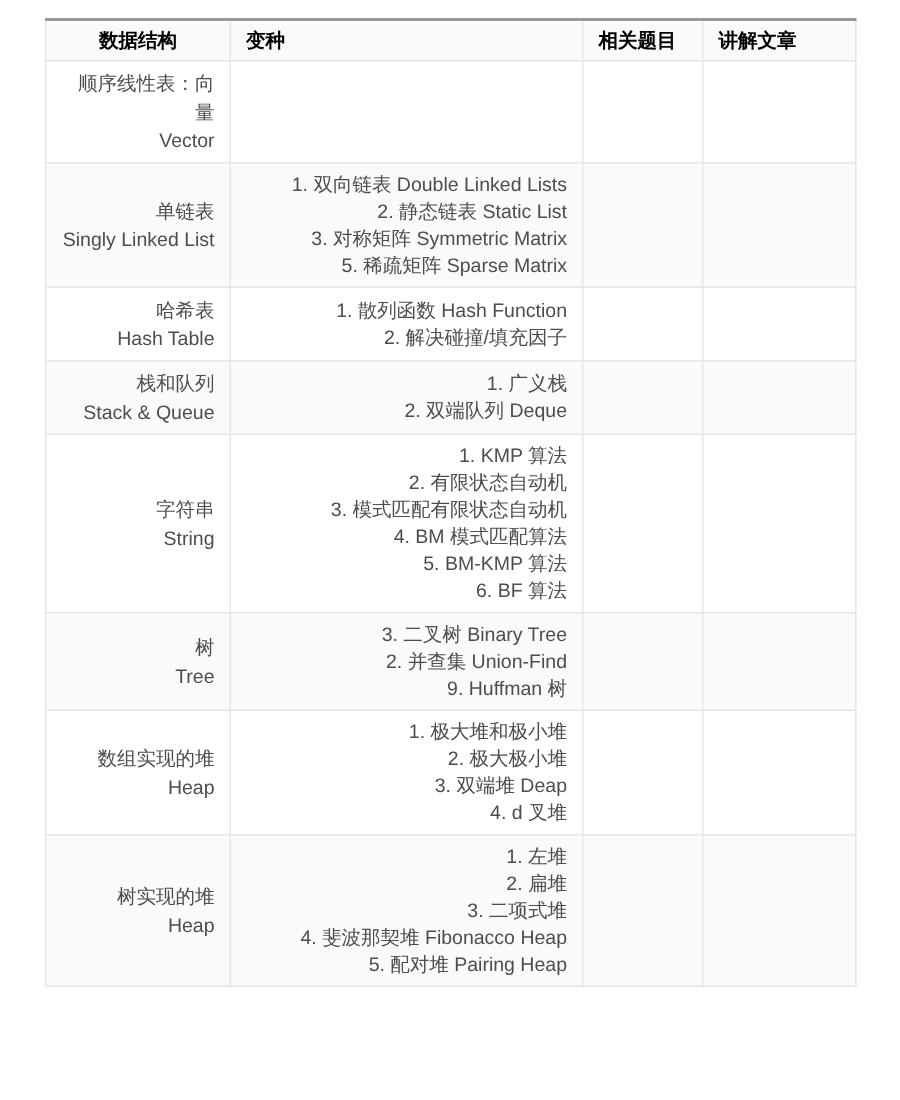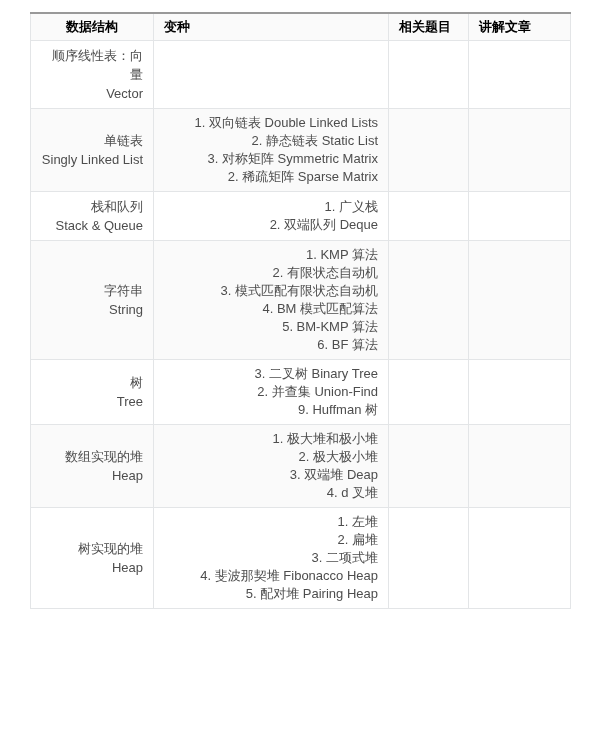--- a/index.html
+++ b/index.html
@@ -82,21 +82,33 @@
         </tr>
         <tr>
           <td class="name-cell">
             <div class="name-zh">单链表</div>
             <div class="name-en">Singly Linked List</div>
           </td>
           <td>
             <div class="variant-line">1. 双向链表 Double Linked Lists</div>
             <div class="variant-line">2. 静态链表 Static List</div>
             <div class="variant-line">3. 对称矩阵 Symmetric Matrix</div>
-            <div class="variant-line">2. 稀疏矩阵 Sparse Matrix</div>
+            <div class="variant-line">5. 稀疏矩阵 Sparse Matrix</div>
+          </td>
+          <td></td>
+          <td></td>
+        </tr>
+        <tr>
+          <td class="name-cell">
+            <div class="name-zh">哈希表</div>
+            <div class="name-en">Hash Table</div>
+          </td>
+          <td>
+            <div class="variant-line">1. 散列函数 Hash Function</div>
+            <div class="variant-line">2. 解决碰撞/填充因子</div>
           </td>
           <td></td>
           <td></td>
         </tr>
         <tr>
           <td class="name-cell">
             <div class="name-zh">栈和队列</div>
             <div class="name-en">Stack &amp; Queue</div>
           </td>
           <td>

